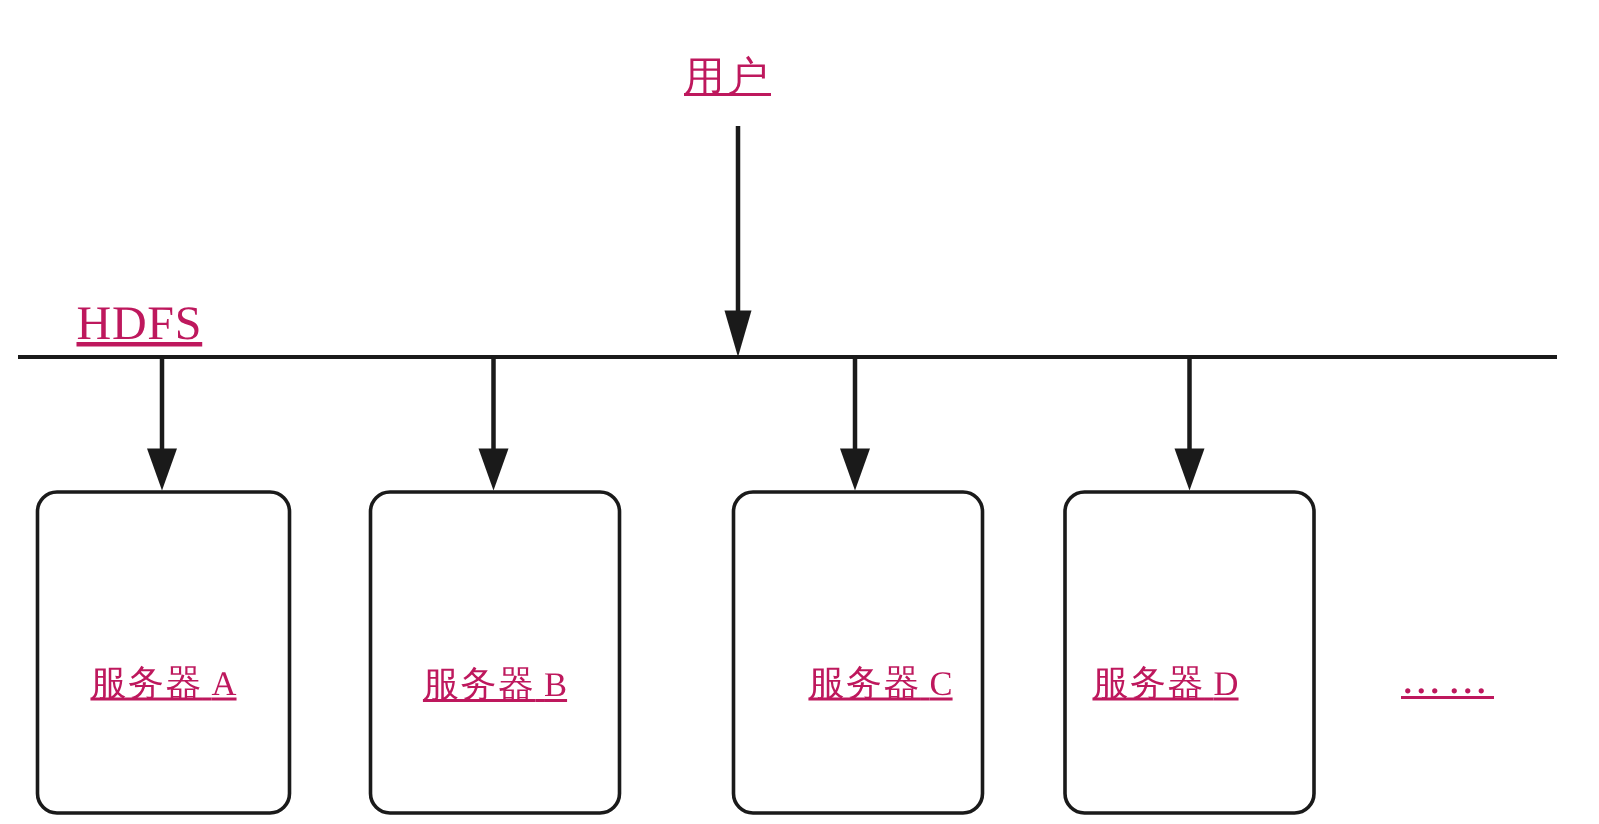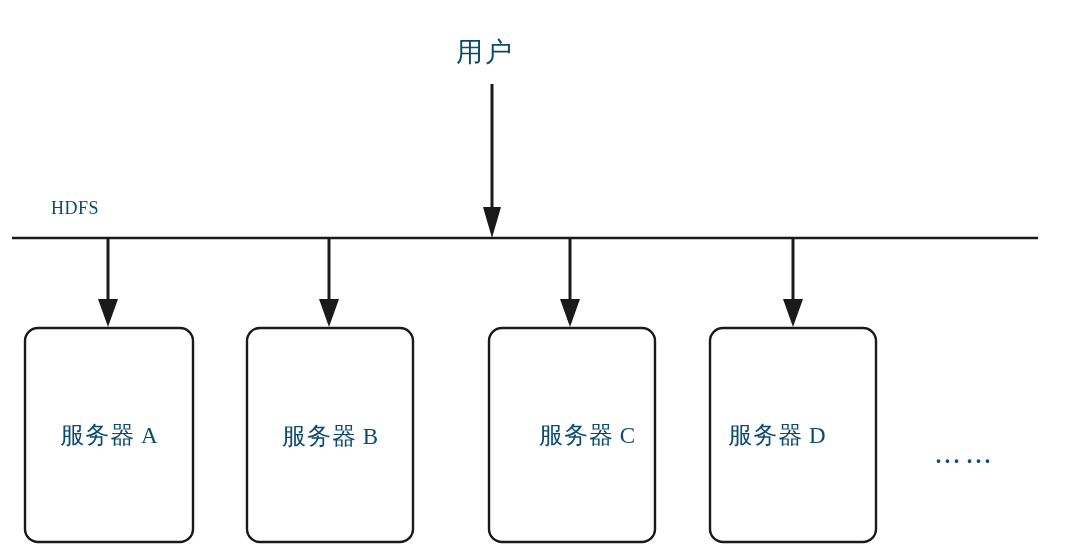--- a/index.html
+++ b/index.html
@@ -23,45 +23,47 @@
     position: absolute;
     left: 0;
     top: 0;
     width: 1066px;
     height: 549px;
     display: block;
   }
   .label {
     position: absolute;
     white-space: nowrap;
-    color: #0c4a6e;
+    color: #be185d;
     line-height: 1;
+    text-decoration: underline;
     -webkit-font-smoothing: antialiased;
   }
   .cjk-label {
     font-family: "DejaVu Serif", "Liberation Serif", serif;
   }
   #user-label {
     font-size: 27px;
     left: 456px;
     top: 38px;
     letter-spacing: 2px;
   }
   #hdfs-label {
-    font-size: 18px;
+    font-size: 32px;
     left: 51px;
     top: 199px;
     font-family: "Liberation Serif", "DejaVu Serif", serif;
     letter-spacing: 0.5px;
   }
   .node-label {
     font-size: 24px;
     letter-spacing: 1px;
     text-align: center;
     transform: translate(-50%, -50%);
+    margin-top: 20px;
   }
   .node-label .suffix {
     font-family: "Liberation Serif", "DejaVu Serif", serif;
     font-size: 23px;
     letter-spacing: 0;
   }
   #more-nodes-ellipsis {
     font-size: 27px;
     left: 934px;
     top: 440px;

